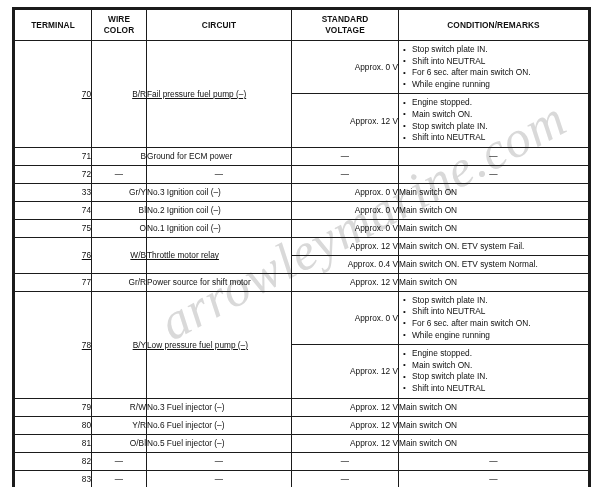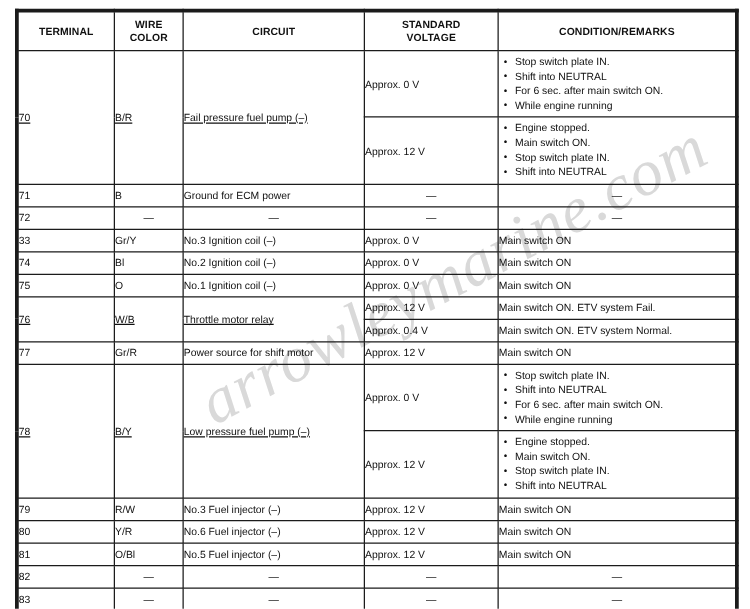--- a/index.html
+++ b/index.html
@@ -75,21 +75,21 @@
     font-weight: bold;
     font-size: 9px;
     text-align: center;
     letter-spacing: 0.1px;
     height: 30px;
     line-height: 11px;
     border-bottom: 2px solid #1b1b1b;
   }
 
   td.term, td.wire, td.volt {
-    text-align: left;
+    text-align: right;
     vertical-align: middle;
   }
   td.circ {
     text-align: left;
     vertical-align: middle;
     padding-left: 5px;
   }
   td.cond {
     text-align: left;
     vertical-align: middle;

